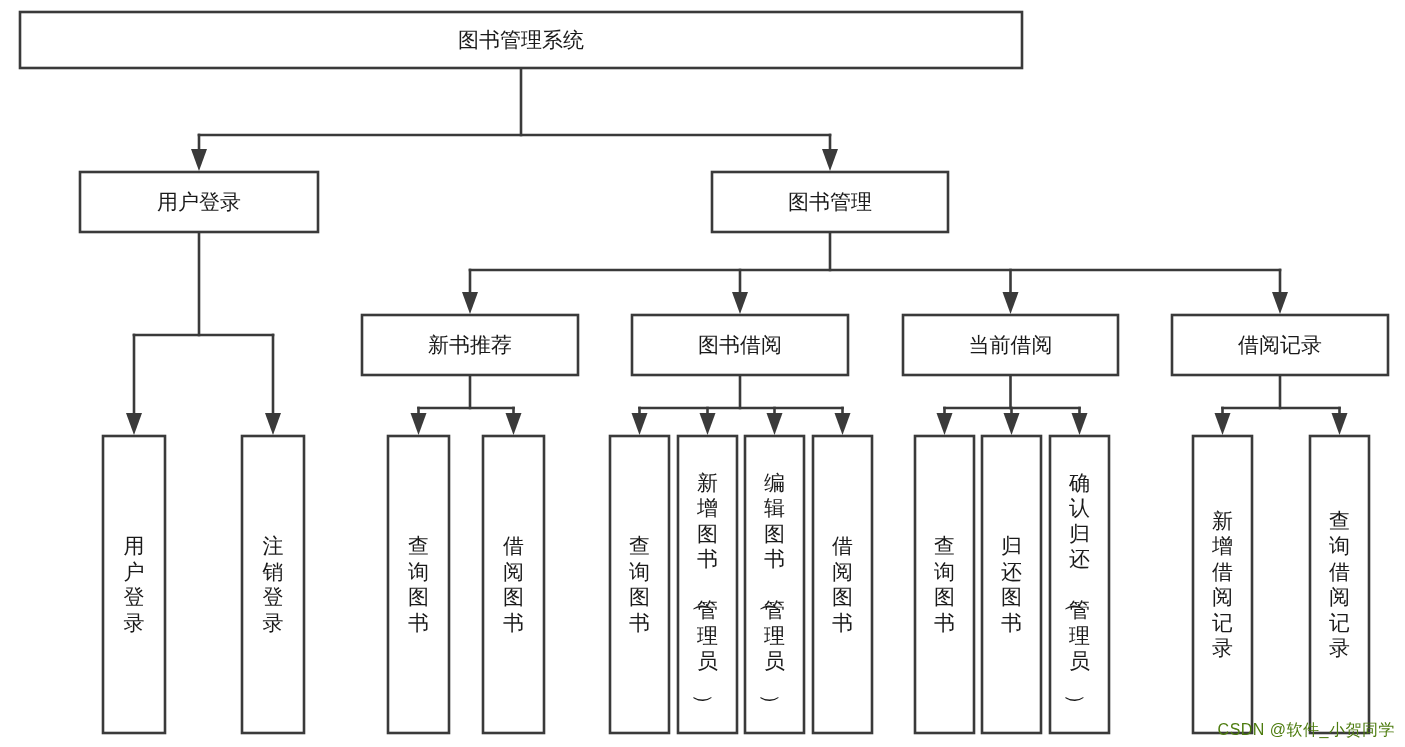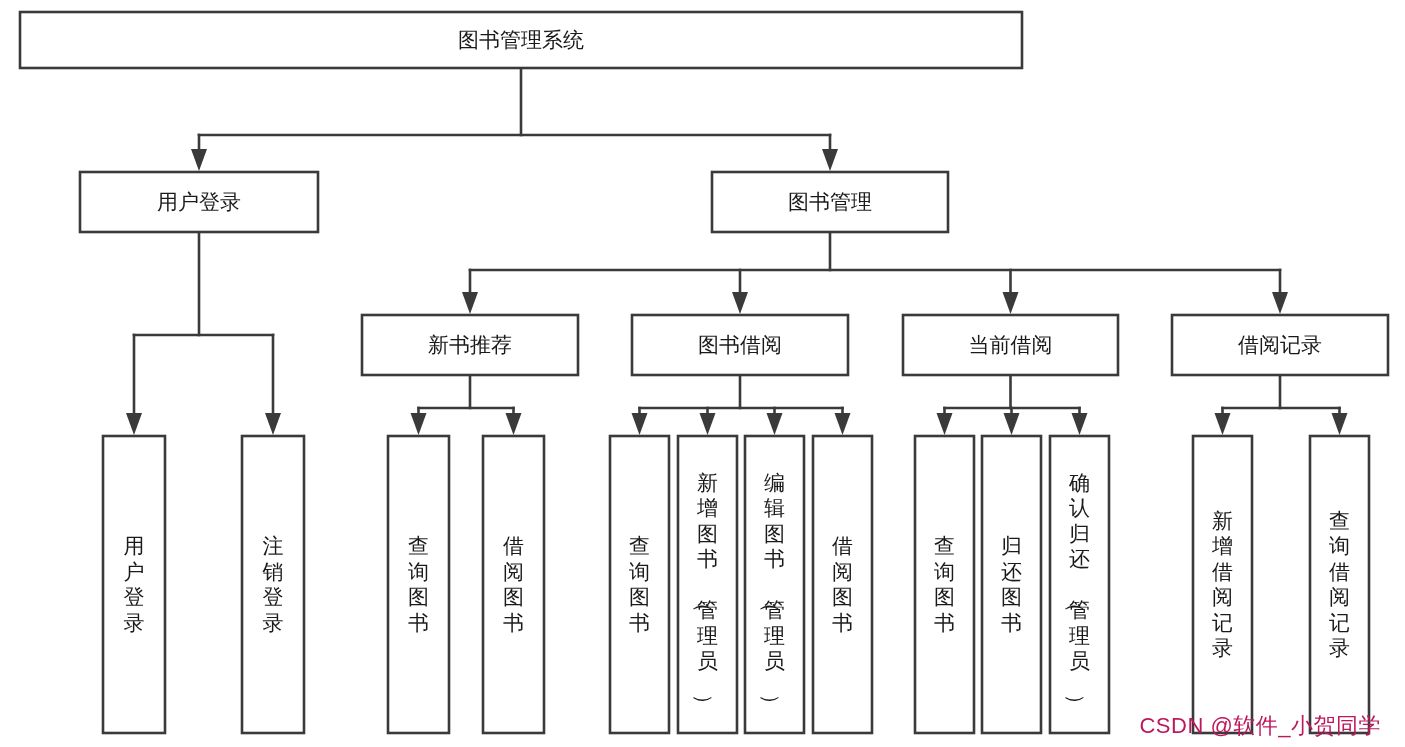--- a/index.html
+++ b/index.html
@@ -50,25 +50,25 @@
     dominant-baseline: middle;
   }
   .node-label-v {
     font-family: "Liberation Sans", "DejaVu Sans", sans-serif;
     fill: #1a1a1a;
     font-size: 21px;
     text-anchor: middle;
   }
   .watermark {
     position: absolute;
-    right: 24px;
+    right: 10px;
     bottom: 6px;
     font-family: "Liberation Sans", "DejaVu Sans", sans-serif;
-    font-size: 22px;
-    color: #be185d;
+    font-size: 16px;
+    color: #4d7c0f;
     white-space: nowrap;
     letter-spacing: 0.5px;
     user-select: none;
   }
 </style>
 </head>
 <body>
 
 <div id="diagram-root">
   <svg id="flow" viewBox="0 0 1405 747">

